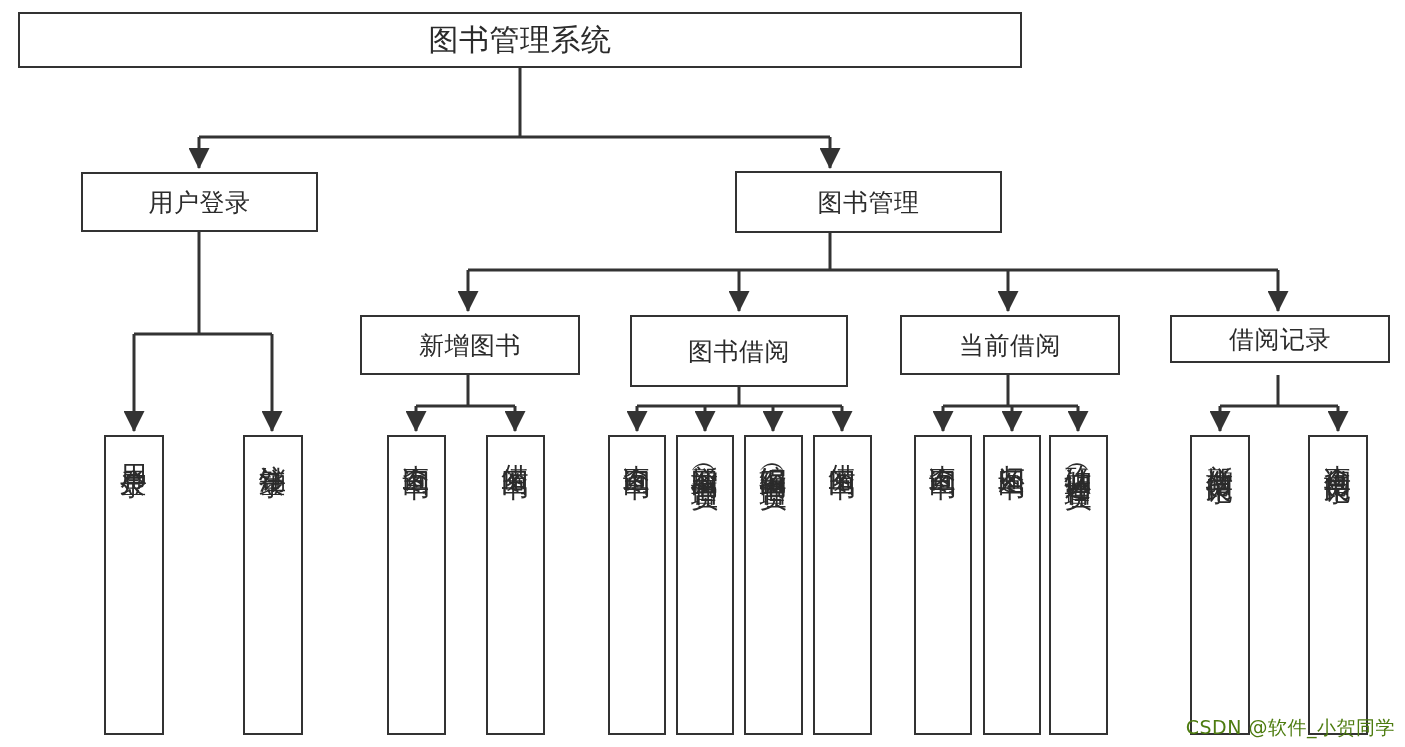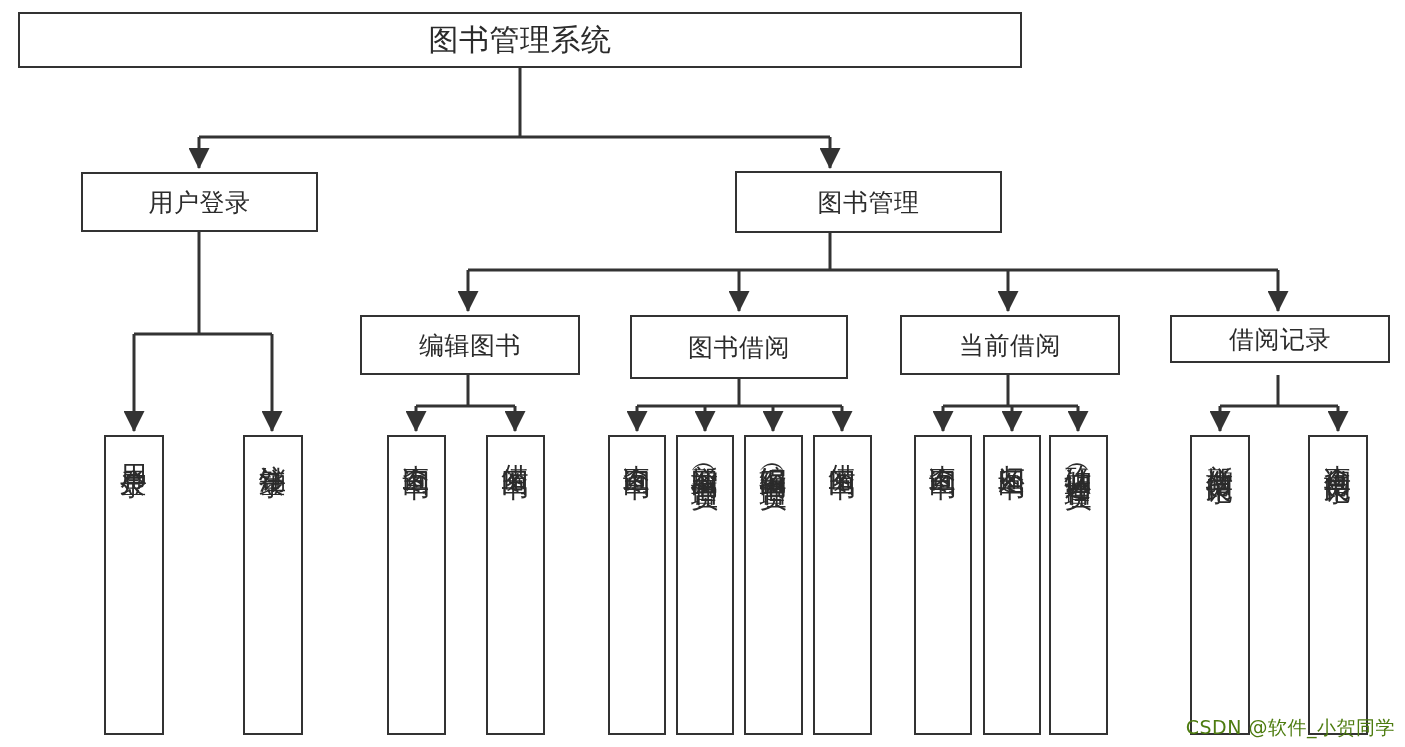--- a/index.html
+++ b/index.html
@@ -134,23 +134,23 @@
   </div>
 
   <div class="node horiz" style="left:81px; top:172px; width:237px; height:60px;">
     <span class="label">用户登录</span>
   </div>
   <div class="node horiz" style="left:711px; top:171px; width:267px; height:62px;margin-left:24px;">
     <span class="label">图书管理</span>
   </div>
 
   <div class="node horiz" style="left:360px; top:315px; width:220px; height:60px;">
-    <span class="label">编辑图书</span>
-  </div>
-  <div class="node horiz" style="left:630px; top:315px; width:218px; height:64px;">
+    <span class="label">新增图书</span>
+  </div>
+  <div class="node horiz" style="left:630px; top:315px; width:218px; height:72px;">
     <span class="label">图书借阅</span>
   </div>
   <div class="node horiz" style="left:900px; top:315px; width:220px; height:60px;">
     <span class="label">当前借阅</span>
   </div>
   <div class="node horiz" style="left:1170px; top:315px; width:220px; height:48px;">
     <span class="label">借阅记录</span>
   </div>
 
   <div class="node vert" style="left:104px; top:435px; width:60px; height:300px;">

